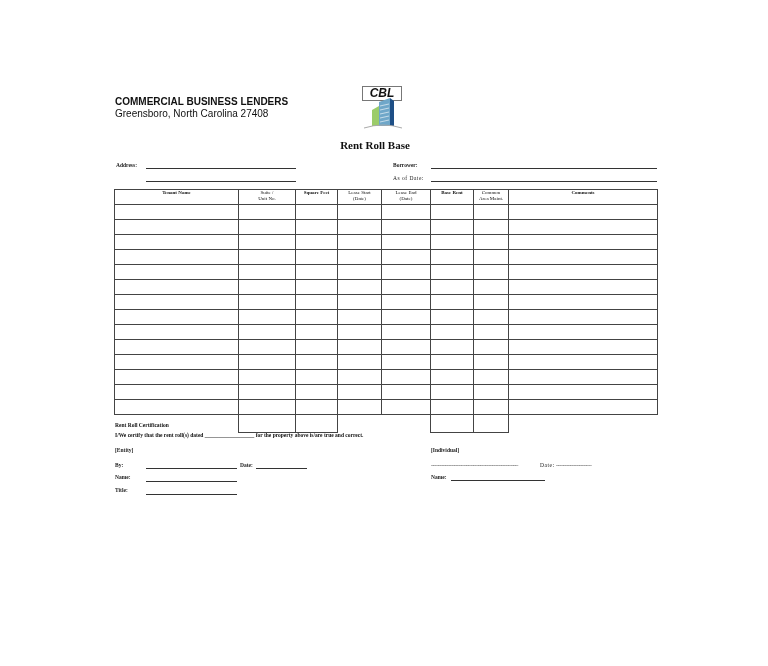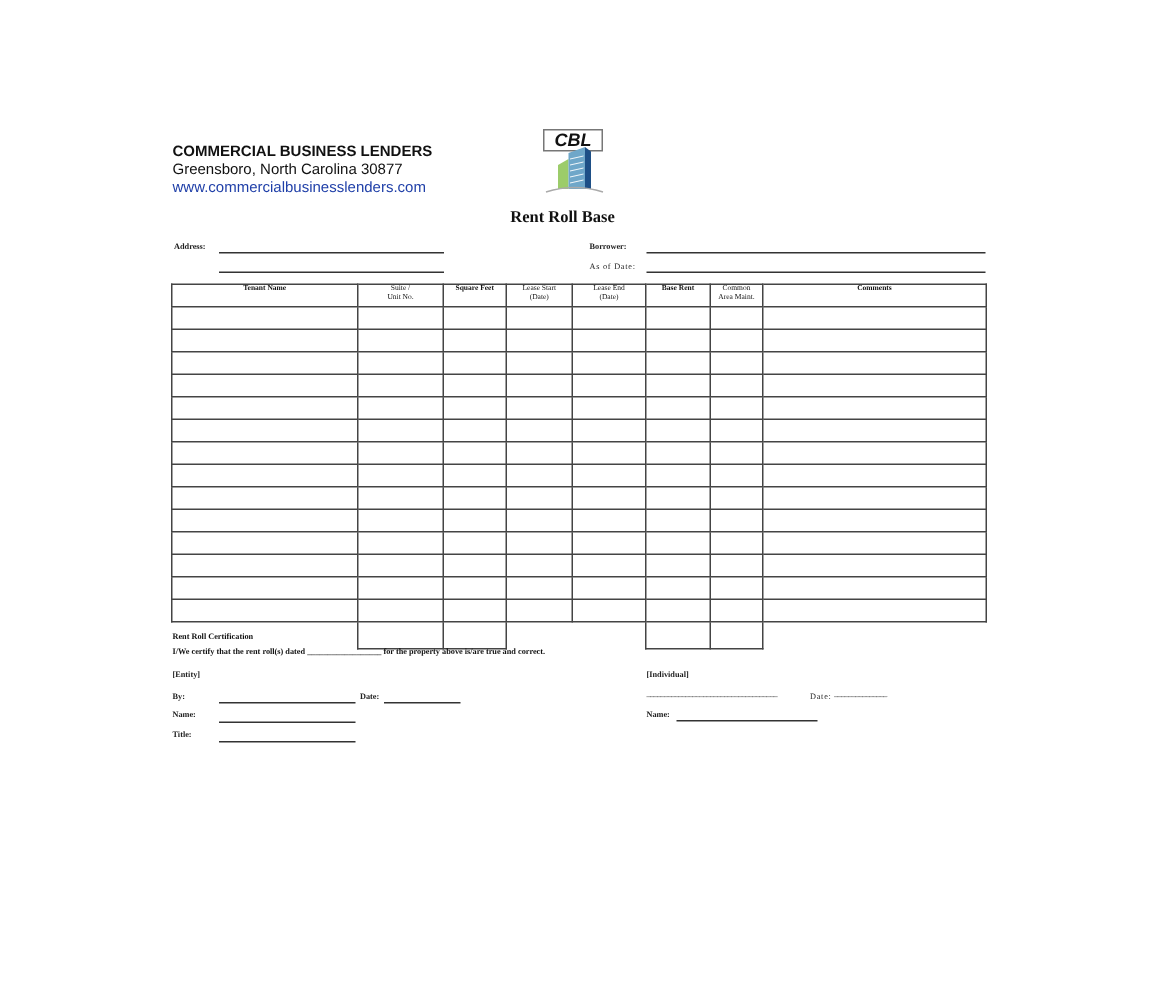--- a/index.html
+++ b/index.html
@@ -22,22 +22,21 @@
   table.rr td.none { border:none; }
   .small { font-size:5.5px; }
   .cert-title { left:115px; top:422px; font-size:5.5px; font-weight:bold; }
   .cert-text { left:115px; top:432px; font-size:5.5px; font-weight:bold; }
 </style>
 </head>
 <body>
 
 <div class="abs co">
   <div class="name">COMMERCIAL BUSINESS LENDERS</div>
-  <div>Greensboro, North Carolina 30877</div>
-  <div class="web">www.commercialbusinesslenders.com</div>
+  <div>Greensboro, North Carolina 27408</div>
 </div>
 
 <div class="abs logo">
   <div class="logo-box">CBL</div>
   <svg width="46" height="48" style="position:absolute;left:0;top:0;">
     <polygon points="12,26 19,22 19,42 12,42" fill="#9ccc6a"></polygon>
     <polygon points="19,18 30,14 30,42 19,42" fill="#6fa7c9"></polygon>
     <polygon points="30,14 34,17 34,42 30,42" fill="#1e4f86"></polygon>
     <line x1="20" y1="22" x2="29" y2="20" stroke="#fff" stroke-width="0.6"></line>
     <line x1="20" y1="26" x2="29" y2="24" stroke="#fff" stroke-width="0.6"></line>

